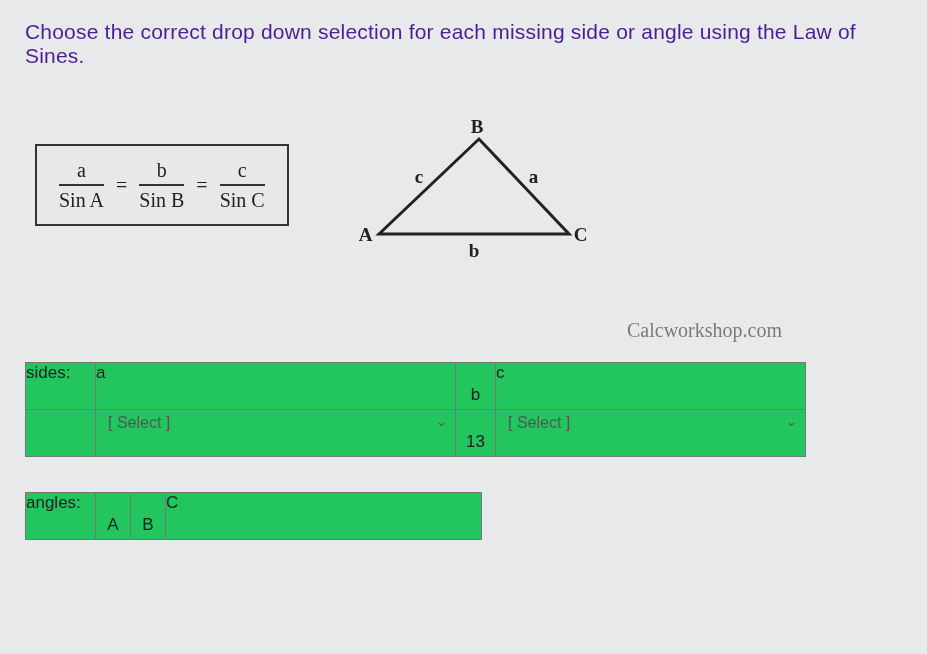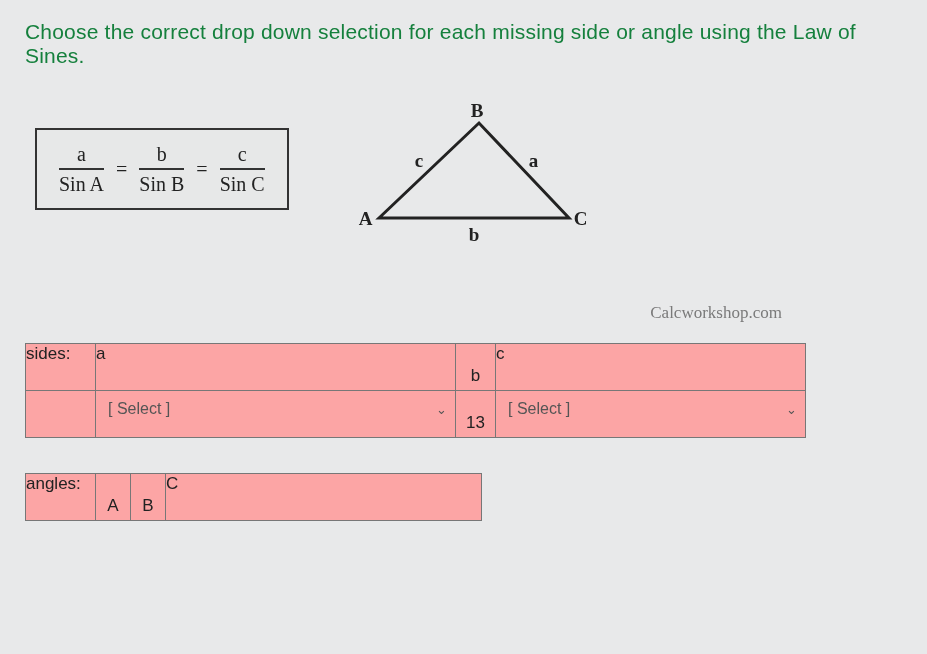--- a/index.html
+++ b/index.html
@@ -7,22 +7,22 @@
     margin: 0;
     padding: 20px 25px;
     font-family: Arial, Helvetica, sans-serif;
     background: #e8e9ea;
     color: #222;
     width: 927px;
     height: 654px;
   }
   .instruction {
     font-size: 21px;
-    color: #15803d;
-    margin-bottom: 30px;
+    color: #4c1d95;
+    margin-bottom: 46px;
     letter-spacing: 0.2px;
   }
   .topsection {
     display: flex;
     align-items: flex-start;
     gap: 60px;
     margin-bottom: 35px;
   }
   .formula-box {
     border: 2px solid #333;
@@ -66,34 +66,34 @@
   .tri-label {
     position: absolute;
     font-family: "Times New Roman", serif;
     font-size: 19px;
     font-weight: bold;
     color: #222;
   }
   .watermark {
     color: #7a7a7a;
     font-family: "Times New Roman", serif;
-    font-size: 17px;
+    font-size: 20px;
     text-align: right;
     margin-right: 120px;
     margin-bottom: 20px;
   }
   .gridzone {
     position: relative;
     margin-top: 10px;
     height: 260px;
   }
   .tbl {
     position: absolute;
     border-collapse: collapse;
-    background: #fca5a5;
+    background: #22c55e;
   }
   .tbl td {
     border: 1.5px solid #777;
     font-size: 17px;
     vertical-align: top;
     padding: 0;
   }
   .hdrcell {
     padding: 6px 8px;
     font-size: 17px;
@@ -101,21 +101,20 @@
   .lblcell {
     padding: 6px 8px 24px 8px;
     font-size: 17px;
   }
   .valpad {
     padding: 22px 6px 4px 6px;
     text-align: center;
   }
   .select-fake {
     display: flex;
-    align-items: center;
     justify-content: space-between;
     padding: 4px 8px 4px 12px;
     height: 36px;
     color: #555;
     font-size: 16px;
     cursor: pointer;
   }
   .chev {
     font-size: 13px;
     color: #555;

